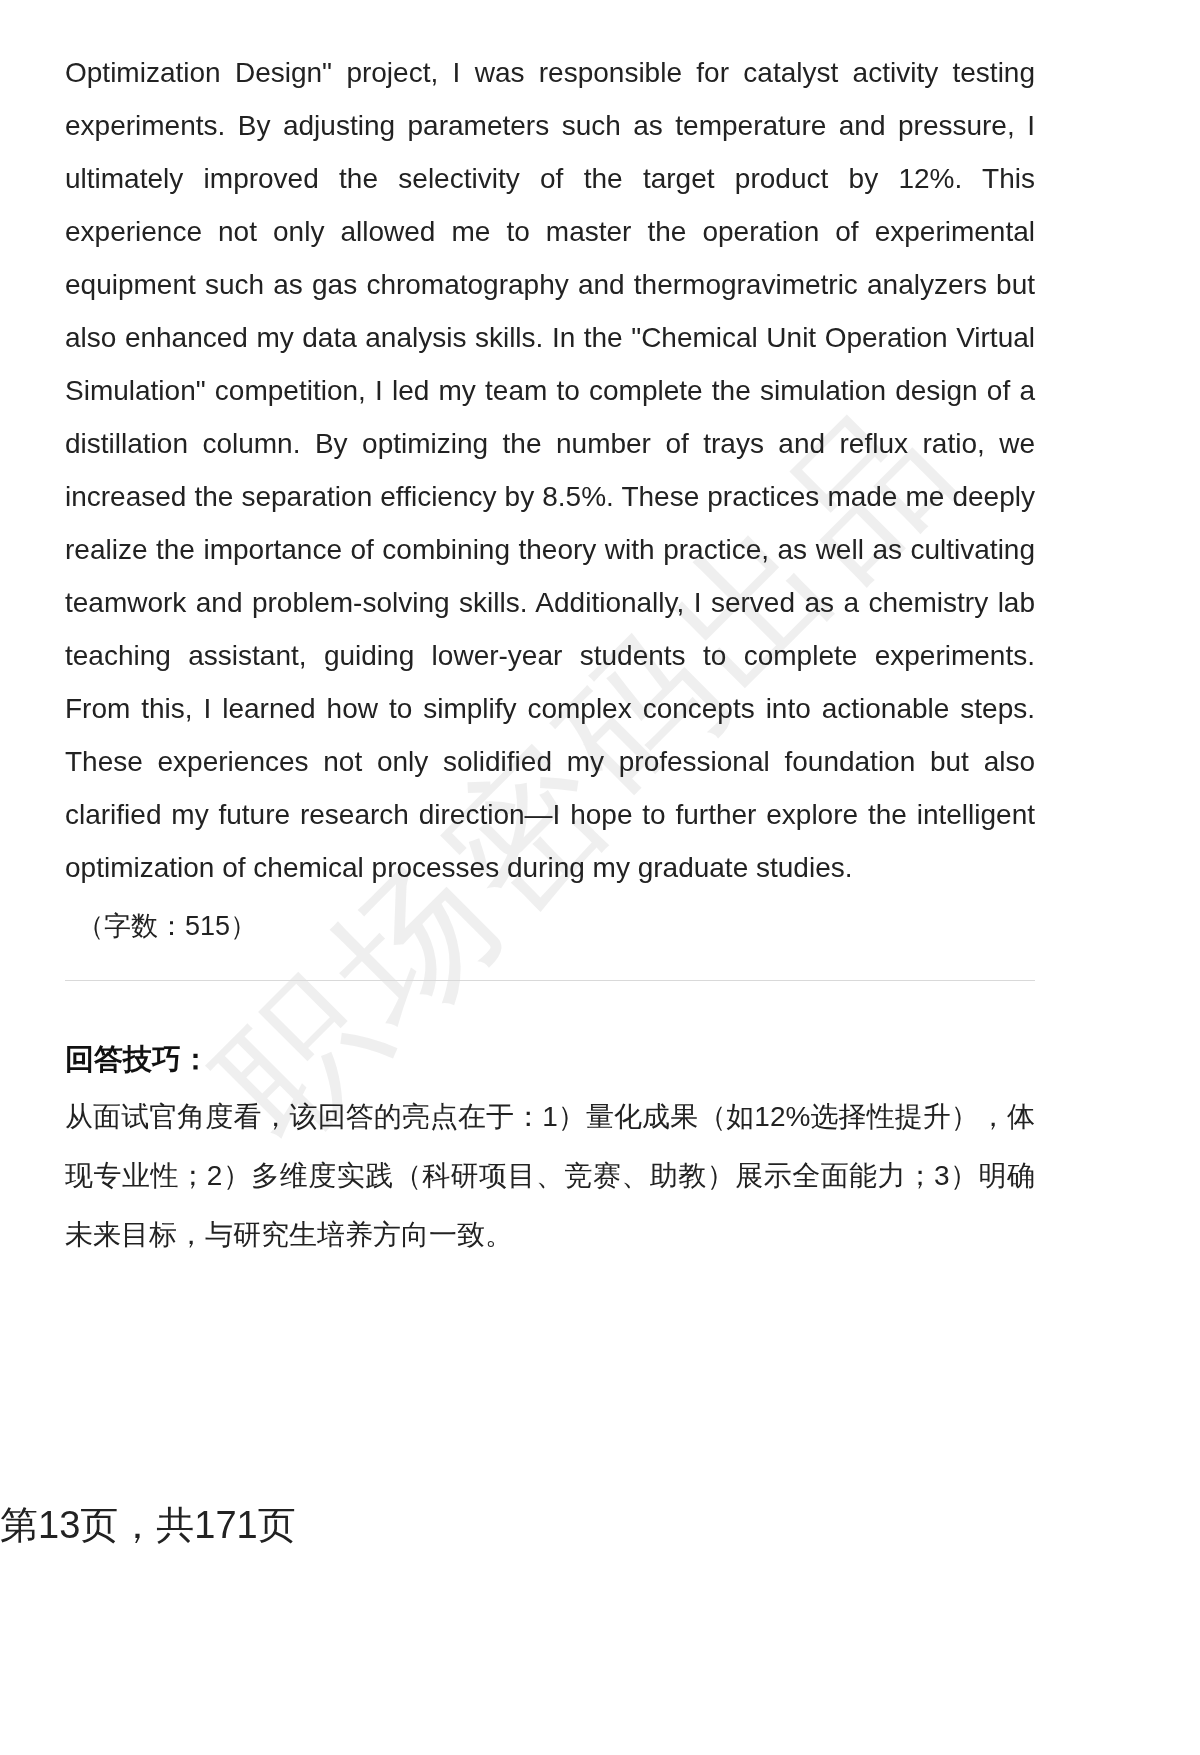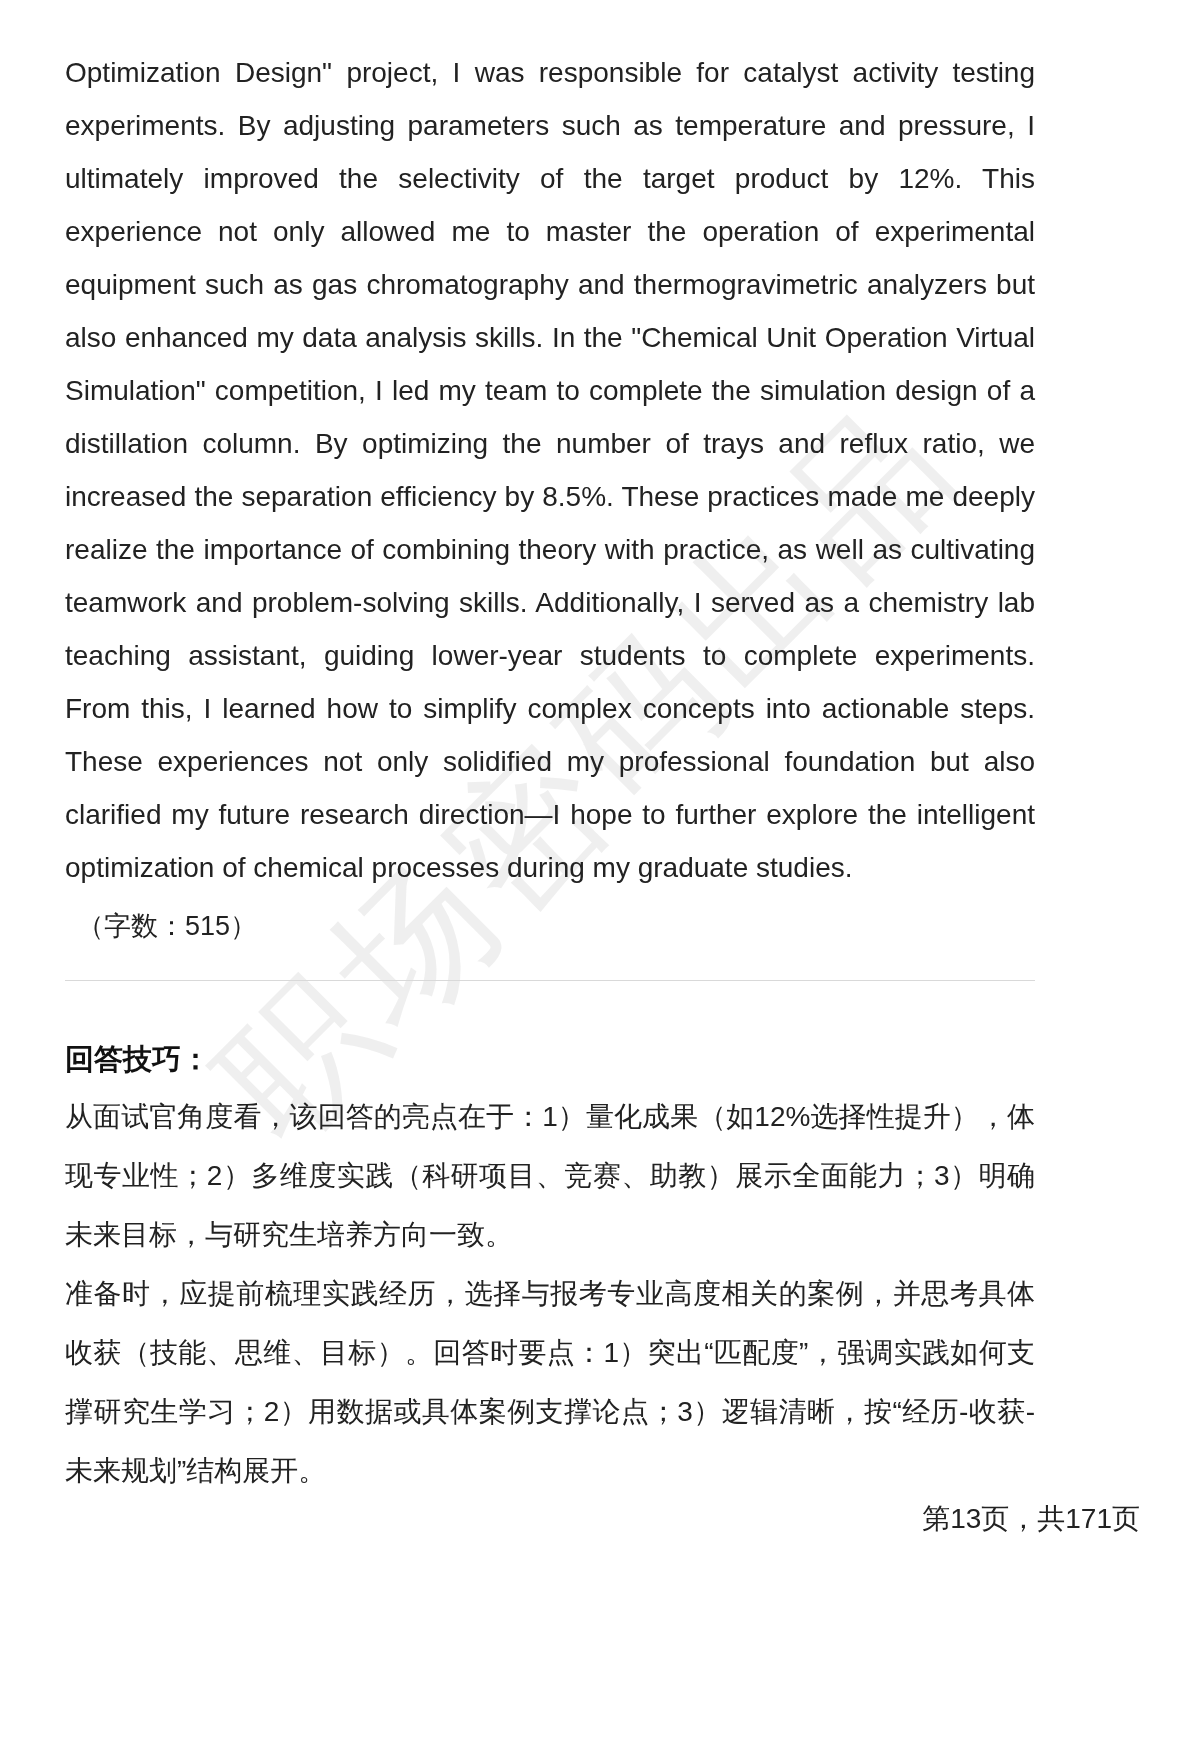--- a/index.html
+++ b/index.html
@@ -70,22 +70,22 @@
     line-height: 59px;
     text-align: justify;
     margin: 0;
     color: #222222;
   }
   .footer {
     position: absolute;
     left: 0;
     width: 1140px;
     top: 1500px;
-    text-align: right;
-    font-size: 28px;
+    text-align: left;
+    font-size: 38px;
     color: #222222;
     z-index: 1;
   }
 </style>
 </head>
 <body>
 
 <div class="page">
 
   <div class="watermark">职场密码出品</div>
@@ -95,19 +95,18 @@
     <p class="en-paragraph">Optimization Design" project, I was responsible for catalyst activity testing experiments. By adjusting parameters such as temperature and pressure, I ultimately improved the selectivity of the target product by 12%. This experience not only allowed me to master the operation of experimental equipment such as gas chromatography and thermogravimetric analyzers but also enhanced my data analysis skills. In the "Chemical Unit Operation Virtual Simulation" competition, I led my team to complete the simulation design of a distillation column. By optimizing the number of trays and reflux ratio, we increased the separation efficiency by 8.5%. These practices made me deeply realize the importance of combining theory with practice, as well as cultivating teamwork and problem-solving skills. Additionally, I served as a chemistry lab teaching assistant, guiding lower-year students to complete experiments. From this, I learned how to simplify complex concepts into actionable steps. These experiences not only solidified my professional foundation but also clarified my future research direction—I hope to further explore the intelligent optimization of chemical processes during my graduate studies.</p>
 
     <p class="word-count">（字数：515）</p>
 
     <hr class="divider">
 
     <h2 class="tips-heading">回答技巧：</h2>
 
     <p class="zh-paragraph">从面试官角度看，该回答的亮点在于：1）量化成果（如12%选择性提升），体现专业性；2）多维度实践（科研项目、竞赛、助教）展示全面能力；3）明确未来目标，与研究生培养方向一致。</p>
 
-    <p class="zh-paragraph">准备时，应提前梳理实践经历，选择与报考专业高度相关的案例，并思考具体收获（技能、思维、目标）。回答时要点：1）突出“匹配度”，强调实践如何支撑研究生学习；2）用数据或具体案例支撑论点；3）逻辑清晰，按“经历-收获-未来规划”结构展开。</p>
 
   </div>
 
   <div class="footer">第13页，共171页</div>
 
 </div>
 
 </body></html>

